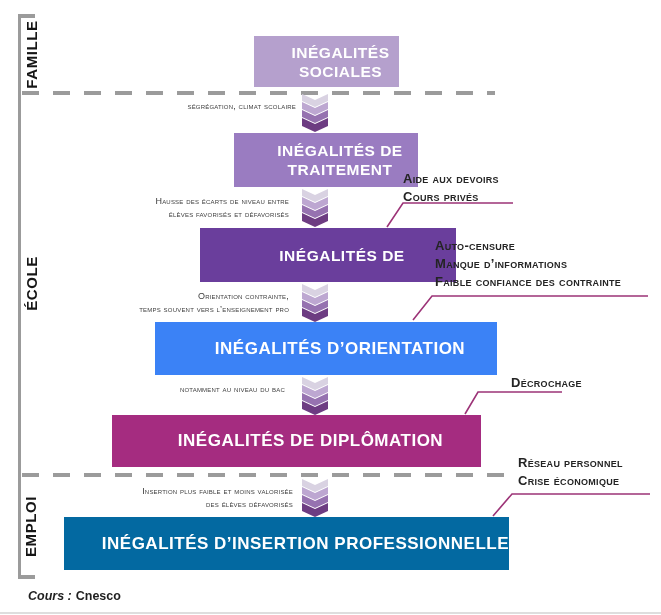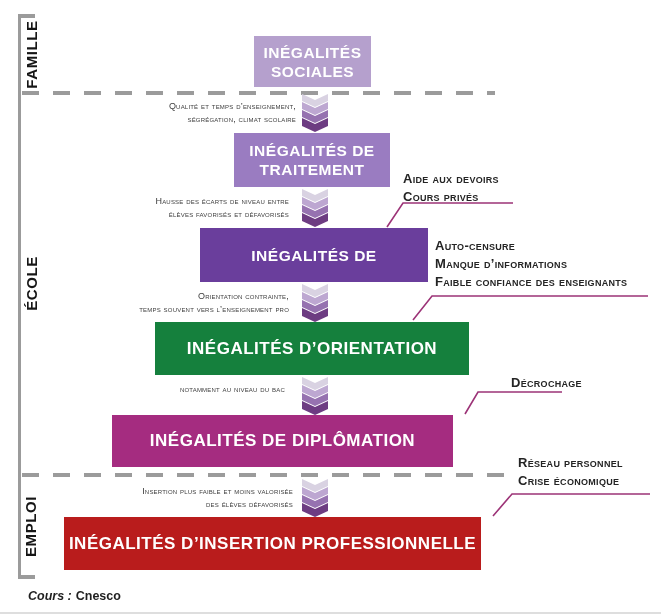--- a/index.html
+++ b/index.html
@@ -16,21 +16,21 @@
     letter-spacing:.6px;color:#161616;
   }
   
   .dashline{
     position:absolute;height:4px;
     background:repeating-linear-gradient(90deg,var(--gray,#9b9b9b) 0 17px,transparent 17px 31px);
   }
   
   .box{
     position:absolute;display:flex;flex-direction:column;align-items:center;justify-content:center;
-    color:#ffffff;font-weight:bold;text-align:center;
+    color:#ffffff;font-weight:bold;text-align:center;padding-left:28px;
   }
   .box .bl{display:block;font-size:15.5px;line-height:19px;letter-spacing:.5px;}
   .box-lg .bl{font-size:17px;line-height:20px;}
   
   .chev{position:absolute;width:26px;height:38px;}
   
   .lnote{
     position:absolute;width:270px;text-align:right;font-variant:small-caps;
     font-size:9px;line-height:13px;letter-spacing:.2px;color:var(--note-color,#3d3d3d);
   }
@@ -74,27 +74,27 @@
     <span class="bl">INÉGALITÉS</span>
     <span class="bl">SOCIALES</span>
   </div>
   <div class="box" style="left: 234px; top: 133px; width: 156px; height: 54px; background-color: rgb(154, 124, 193);">
     <span class="bl">INÉGALITÉS DE</span>
     <span class="bl">TRAITEMENT</span>
   </div>
   <div class="box" style="left: 200px; top: 228px; width: 228px; height: 54px; background-color: rgb(106, 62, 156);">
     <span class="bl">INÉGALITÉS DE</span>
   </div>
-  <div class="box box-lg" style="left: 155px; top: 322px; width: 314px; height: 53px; background-color: #15803d;">
+  <div class="box box-lg" style="left: 155px; top: 322px; width: 314px; height: 53px; background-color: #3b82f6;">
     <span class="bl">INÉGALITÉS D’ORIENTATION</span>
   </div>
   <div class="box box-lg" style="left: 112px; top: 415px; width: 341px; height: 52px; background-color: rgb(165, 44, 128);">
     <span class="bl">INÉGALITÉS DE DIPLÔMATION</span>
   </div>
-  <div class="box box-lg" style="left: 64px; top: 517px; width: 417px; height: 53px; background-color: #b91c1c;">
+  <div class="box box-lg" style="left: 64px; top: 517px; width: 417px; height: 53px; background-color: #0369a1; align-items: flex-end;">
     <span class="bl">INÉGALITÉS D’INSERTION PROFESSIONNELLE</span>
   </div>
 
   <svg class="chev" style="left:302px;top:94px;" viewBox="0 0 26 38">
     <path d="M0,0 L13,6 L26,0 L26,7 L13,13 L0,7 Z" fill="#d9d2e2"></path>
     <path d="M0,8 L13,14 L26,8 L26,15 L13,21 L0,15 Z" fill="#bda7d1"></path>
     <path d="M0,16 L13,22 L26,16 L26,23 L13,29 L0,23 Z" fill="#9672b0"></path>
     <path d="M0,24 L13,30 L26,24 L26,32 L13,38 L0,32 Z" fill="#6d3c82"></path>
   </svg>
   <svg class="chev" style="left:302px;top:189px;" viewBox="0 0 26 38">
@@ -116,21 +116,20 @@
     <path d="M0,24 L13,30 L26,24 L26,32 L13,38 L0,32 Z" fill="#6d3c82"></path>
   </svg>
   <svg class="chev" style="left:302px;top:479px;" viewBox="0 0 26 38">
     <path d="M0,0 L13,6 L26,0 L26,7 L13,13 L0,7 Z" fill="#d9d2e2"></path>
     <path d="M0,8 L13,14 L26,8 L26,15 L13,21 L0,15 Z" fill="#bda7d1"></path>
     <path d="M0,16 L13,22 L26,16 L26,23 L13,29 L0,23 Z" fill="#9672b0"></path>
     <path d="M0,24 L13,30 L26,24 L26,32 L13,38 L0,32 Z" fill="#6d3c82"></path>
   </svg>
 
   <div class="lnote" style="right:365px;top:100px;">
-    <span>Qualité et temps d’enseignement,</span>
     <span>ségrégation, climat scolaire</span>
   </div>
   <div class="lnote" style="right:372px;top:195px;">
     <span>Hausse des écarts de niveau entre</span>
     <span>élèves favorisés et défavorisés</span>
   </div>
   <div class="lnote" style="right:372px;top:290px;">
     <span>Orientation contrainte,</span>
     <span>temps souvent vers l’enseignement pro</span>
   </div>
@@ -146,21 +145,21 @@
     <span>Aide aux devoirs</span>
     <span>Cours privés</span>
   </div>
   <svg class="leader" style="left:385px;top:200px;" width="130" height="30">
     <polyline points="2,27 18,3 128,3"></polyline>
   </svg>
 
   <div class="callout" style="left:435px;top:237px;">
     <span>Auto-censure</span>
     <span>Manque d’informations</span>
-    <span>Faible confiance des enseignants</span>
+    <span>Faible confiance des contrainte</span>
   </div>
   <svg class="leader" style="left:410px;top:293px;" width="240" height="30">
     <polyline points="3,27 22,3 238,3"></polyline>
   </svg>
 
   <div class="callout" style="left:479px;top:374px;margin-left:32px;">
     <span>Décrochage</span>
   </div>
   <svg class="leader" style="left:462px;top:389px;" width="102" height="27">
     <polyline points="3,25 16,3 100,3"></polyline>

